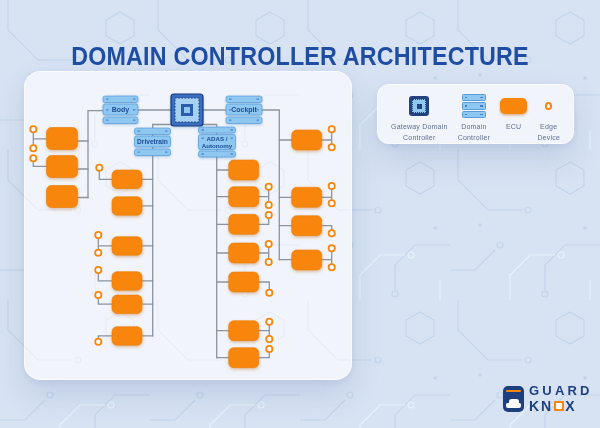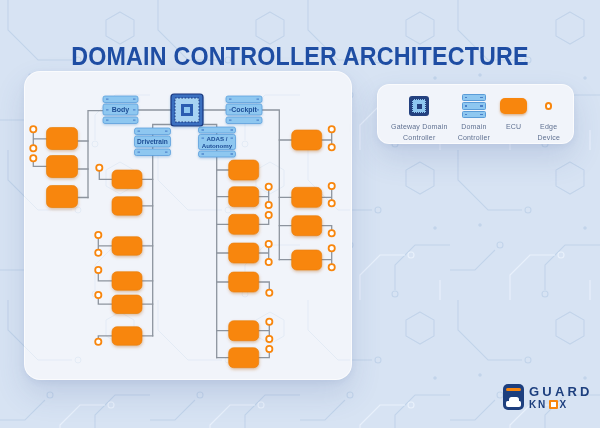--- a/index.html
+++ b/index.html
@@ -42,21 +42,21 @@
   .lg-edge{width:3.5px;height:3.5px;border:2.6px solid #f8860d;border-radius:50%;background:#fff;}
   
   .logo{position:absolute;left:503px;top:384px;display:flex;align-items:center;gap:5px;z-index:3;}
   .logo-badge{width:21px;height:26px;background:#1d3f7e;border-radius:5px;position:relative;}
   .badge-visor{position:absolute;left:3px;right:3px;top:4px;height:2.6px;background:#f8860d;border-radius:2px;}
   .badge-car{position:absolute;left:3px;right:3px;bottom:3.5px;height:9.5px;}
   .car-roof{position:absolute;top:0;left:2.5px;right:2.5px;height:4.5px;background:#fff;border-radius:2.5px 2.5px 0 0;}
   .car-body{position:absolute;bottom:0;left:0;right:0;height:5.5px;background:#fff;border-radius:1.5px 1.5px 2px 2px;}
   .logo-text{line-height:1;color:#1d3f7e;font-weight:bold;}
   .logo-guard{font-size:13px;letter-spacing:3.2px;display:block;}
-  .logo-knox{font-size:10px;letter-spacing:1.8px;display:flex;align-items:center;margin-top:2px;}
+  .logo-knox{font-size:14px;letter-spacing:1.8px;display:flex;align-items:center;margin-top:2px;}
   .knox-o{display:inline-block;width:5.5px;height:5.5px;border:2.5px solid #f8860d;margin:0 1.5px;background:#fff;border-radius:1px;}
 </style>
 </head>
 <body>
 
 <svg class="bg-svg" width="600" height="428">
   <defs>
     <pattern id="circ" width="150" height="150" patternUnits="userSpaceOnUse">
       <g fill="none" stroke="#c2d4ea" stroke-width="1.1">
         <path d="M8 0 V30 L38 60 H72"></path>

